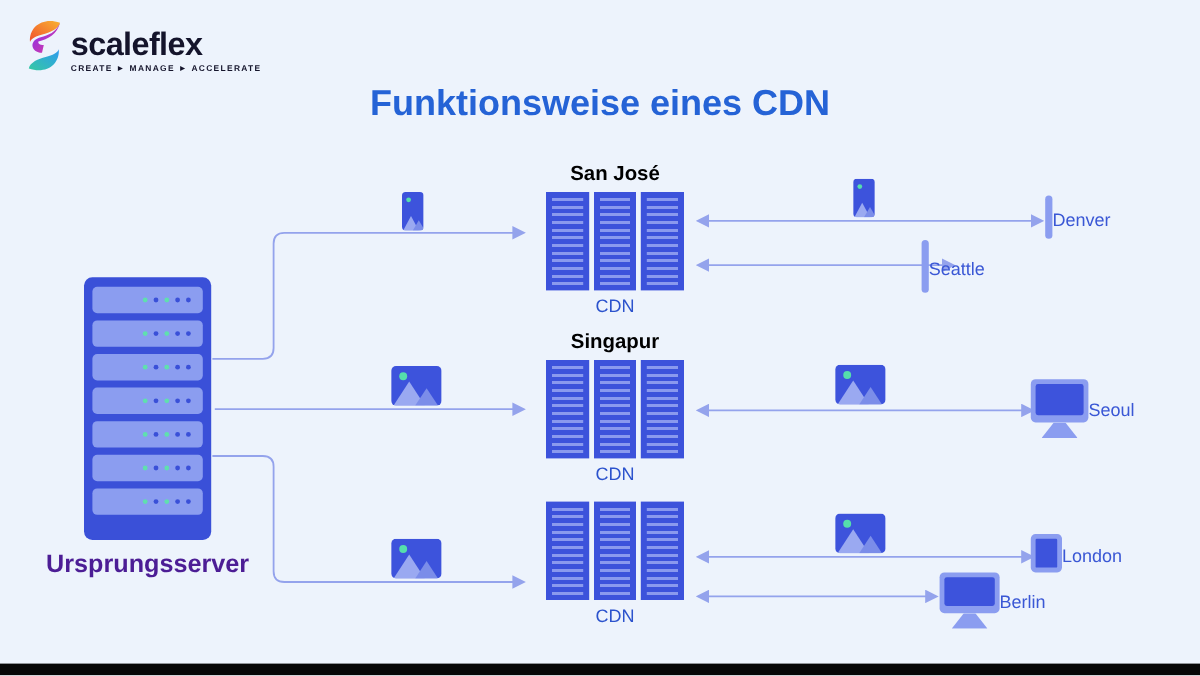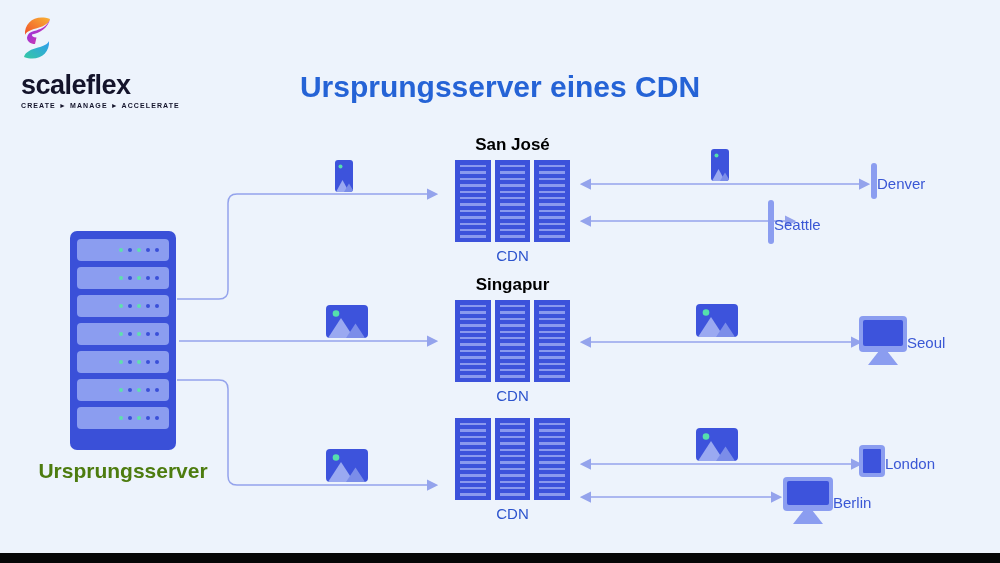--- a/index.html
+++ b/index.html
@@ -1,38 +1,38 @@
 <!DOCTYPE html>
 <html><head>
 <meta charset="utf-8">
 <style>
   html,body{margin:0;padding:0;}
   body{font-family:"Liberation Sans",sans-serif;}
   .stage{position:relative;width:1000px;height:563px;background:#EDF3FC;overflow:hidden;}
 
   
-  .logo{position:absolute;left:21px;top:14px;display:flex;align-items:flex-start;flex-direction:column;}
+  .logo{position:absolute;left:21px;top:14px;display:flex;align-items:flex-start;}
   .logo-mark{width:32px;height:48px;margin-right:6px;}
   .brand{font-size:27px;font-weight:bold;color:#14142B;letter-spacing:-0.5px;line-height:30px;margin-top:8px;}
   .tagline{font-size:7px;font-weight:bold;color:#14142B;letter-spacing:1.1px;margin-top:2px;}
 
   
   .title{position:absolute;left:0;right:0;top:70px;text-align:center;margin:0;
          font-size:30px;font-weight:bold;color:#2563D6;}
 
   
   .origin{position:absolute;left:70px;top:231px;width:106px;}
   .rack{width:106px;height:219px;background:#3A50D8;border-radius:7px;box-sizing:border-box;
         padding:8px 7px;display:flex;flex-direction:column;gap:6px;}
   .slat{height:22px;background:#8B9DF0;border-radius:4px;display:flex;align-items:center;
         justify-content:flex-end;padding-right:10px;gap:5px;}
   .slat i{display:block;width:4px;height:4px;border-radius:50%;background:#3A50D8;}
   .slat i.g{background:#5FE0AE;}
   .origin-label{position:absolute;left:-55px;top:228px;width:216px;text-align:center;
-        font-size:21px;font-weight:bold;color:#4d7c0f;}
+        font-size:21px;font-weight:bold;color:#4c1d95;}
 
   
   .wires{position:absolute;left:0;top:0;pointer-events:none;}
   .wires path{fill:none;stroke:#94A3EC;stroke-width:1.5;}
 
   
   .mi{position:absolute;line-height:0;}
 
   
   .node{position:absolute;left:455px;width:115px;text-align:center;}
@@ -116,21 +116,21 @@
       <path d="M4 21 C3 8 15 0 29 5 C28 10 21 13 15 14.5 C9 16 5 18 4 21 Z" fill="url(#g-or)"></path>
       <path d="M29 5 C26 13 19 15.5 13 17 C9 18 6.5 20 6 23.5 C6 27.5 9.5 30 14 30 L15.5 23.5 C12 23.5 10.5 22 11 20.5 C19 19 27 14 29 5 Z" fill="url(#g-pu)"></path>
       <path d="M28 27 C29 40 17 48 3 43 C4 38 11 35 17 33.5 C23 32 27 30 28 27 Z" fill="url(#g-cy)"></path>
     </svg>
     <div class="logo-text">
       <div class="brand">scaleflex</div>
       <div class="tagline">CREATE ► MANAGE ► ACCELERATE</div>
     </div>
   </header>
 
-  <h1 class="title">Ursprungsserver eines CDN</h1>
+  <h1 class="title">Funktionsweise eines CDN</h1>
 
   <div class="origin">
     <div class="rack">
       <div class="slat">
           <i class="g"></i>
           <i></i>
           <i class="g"></i>
           <i></i>
           <i></i>
         </div>

